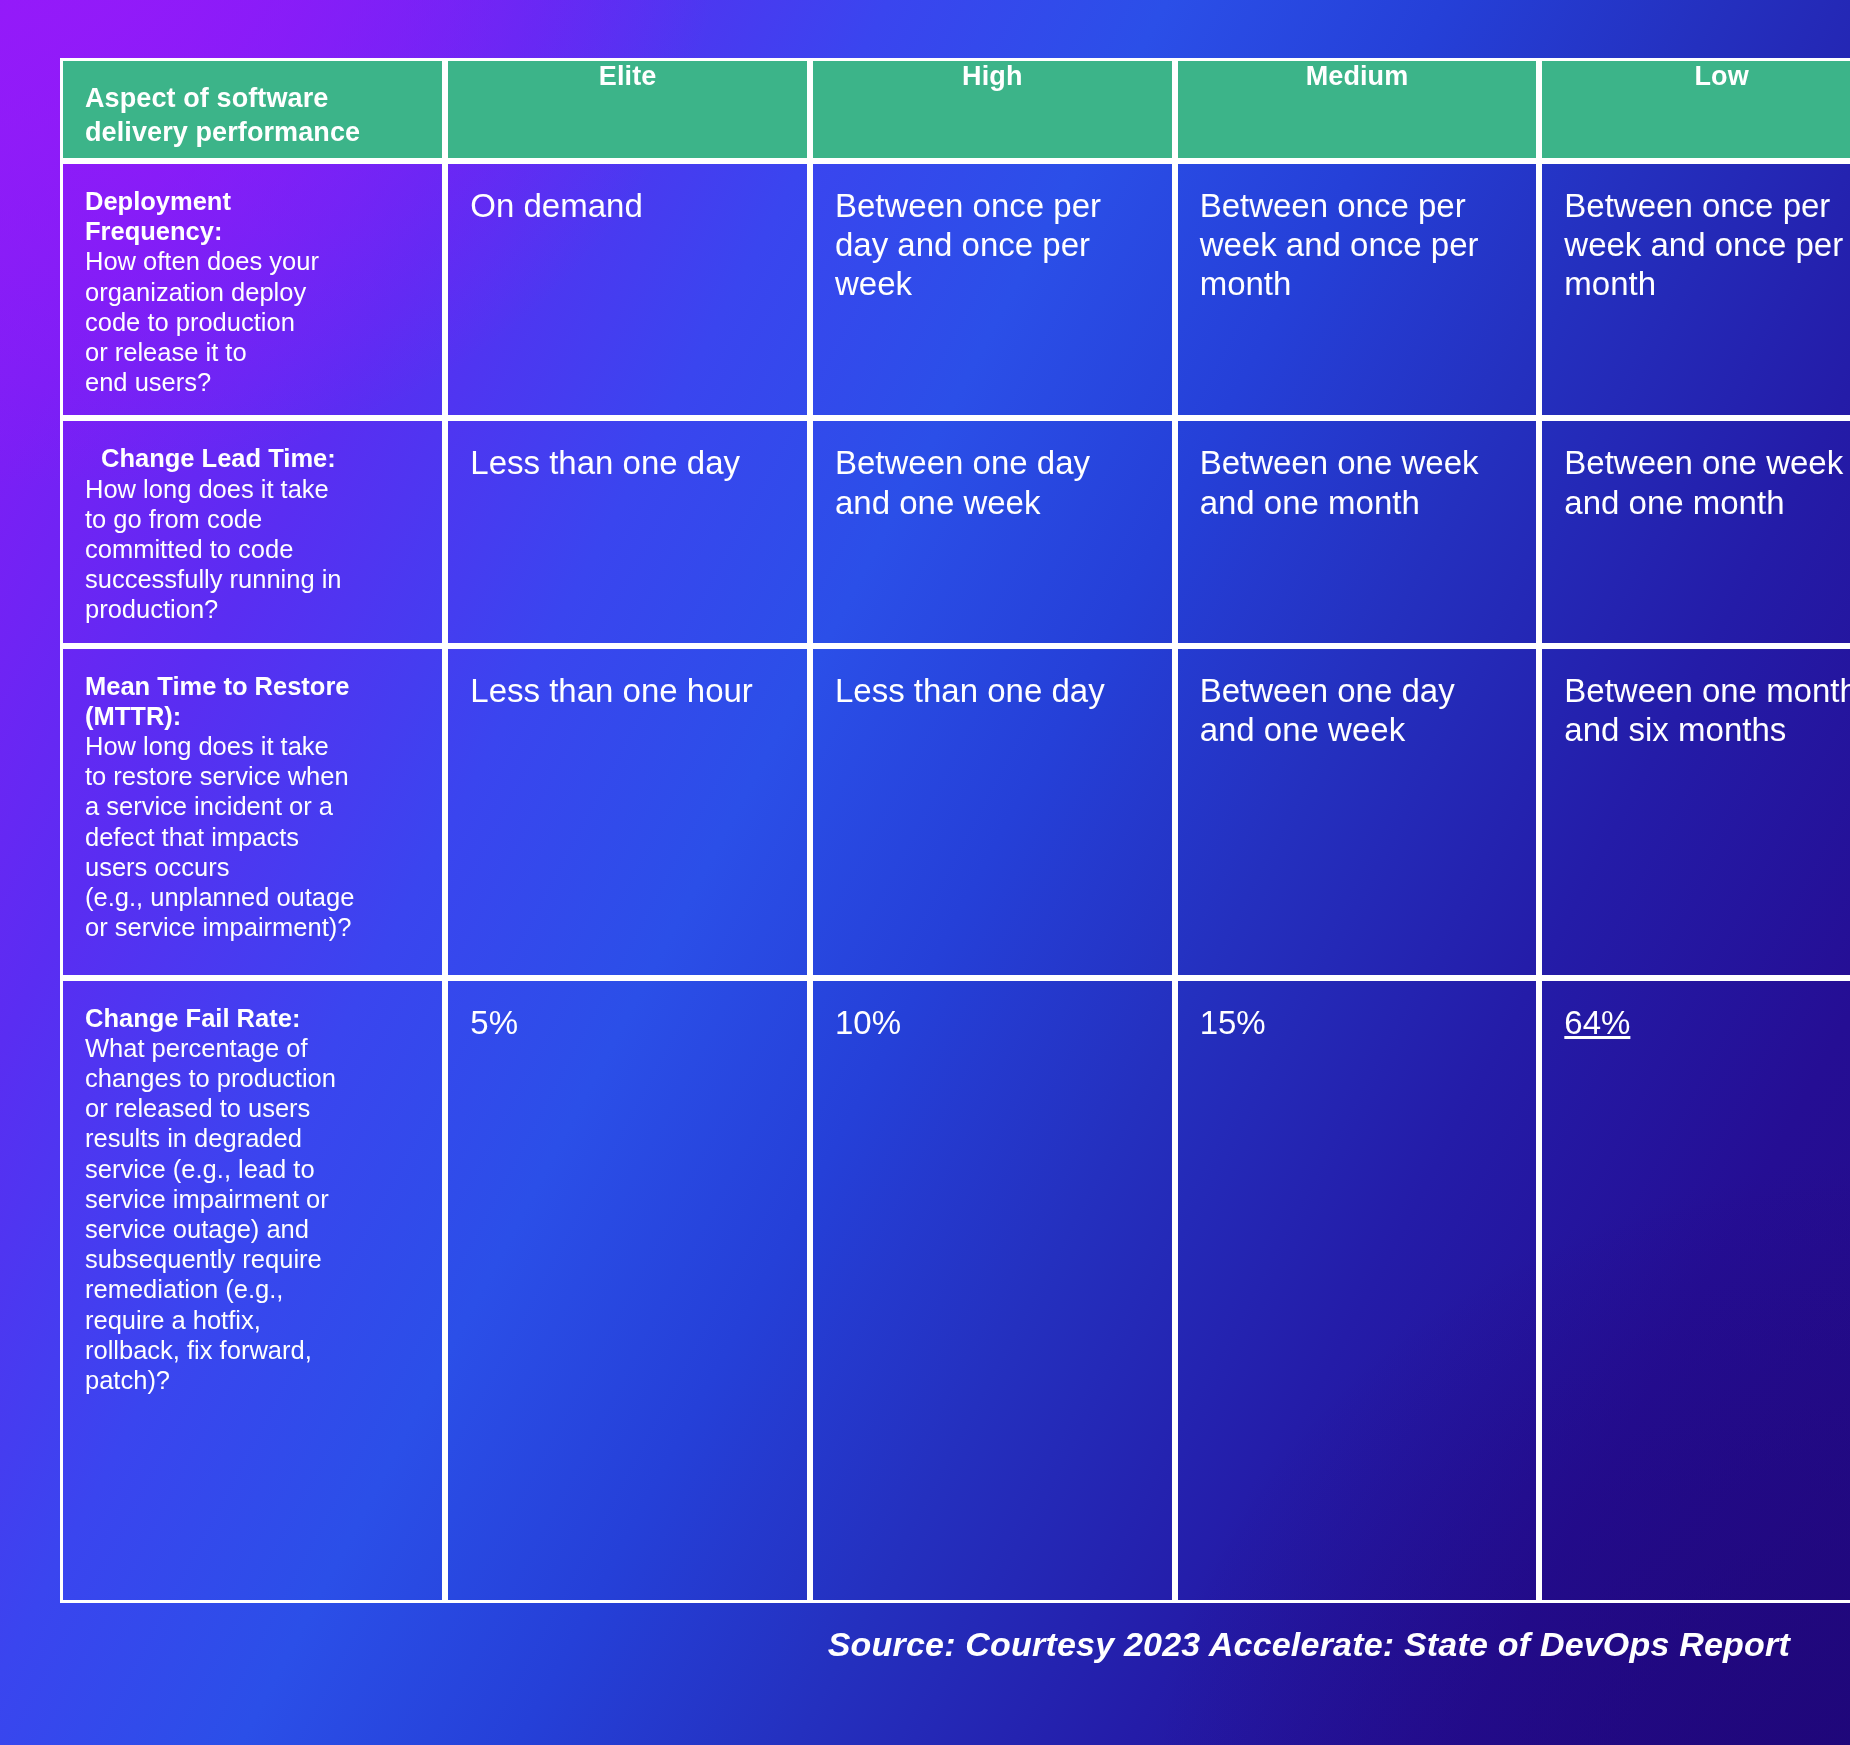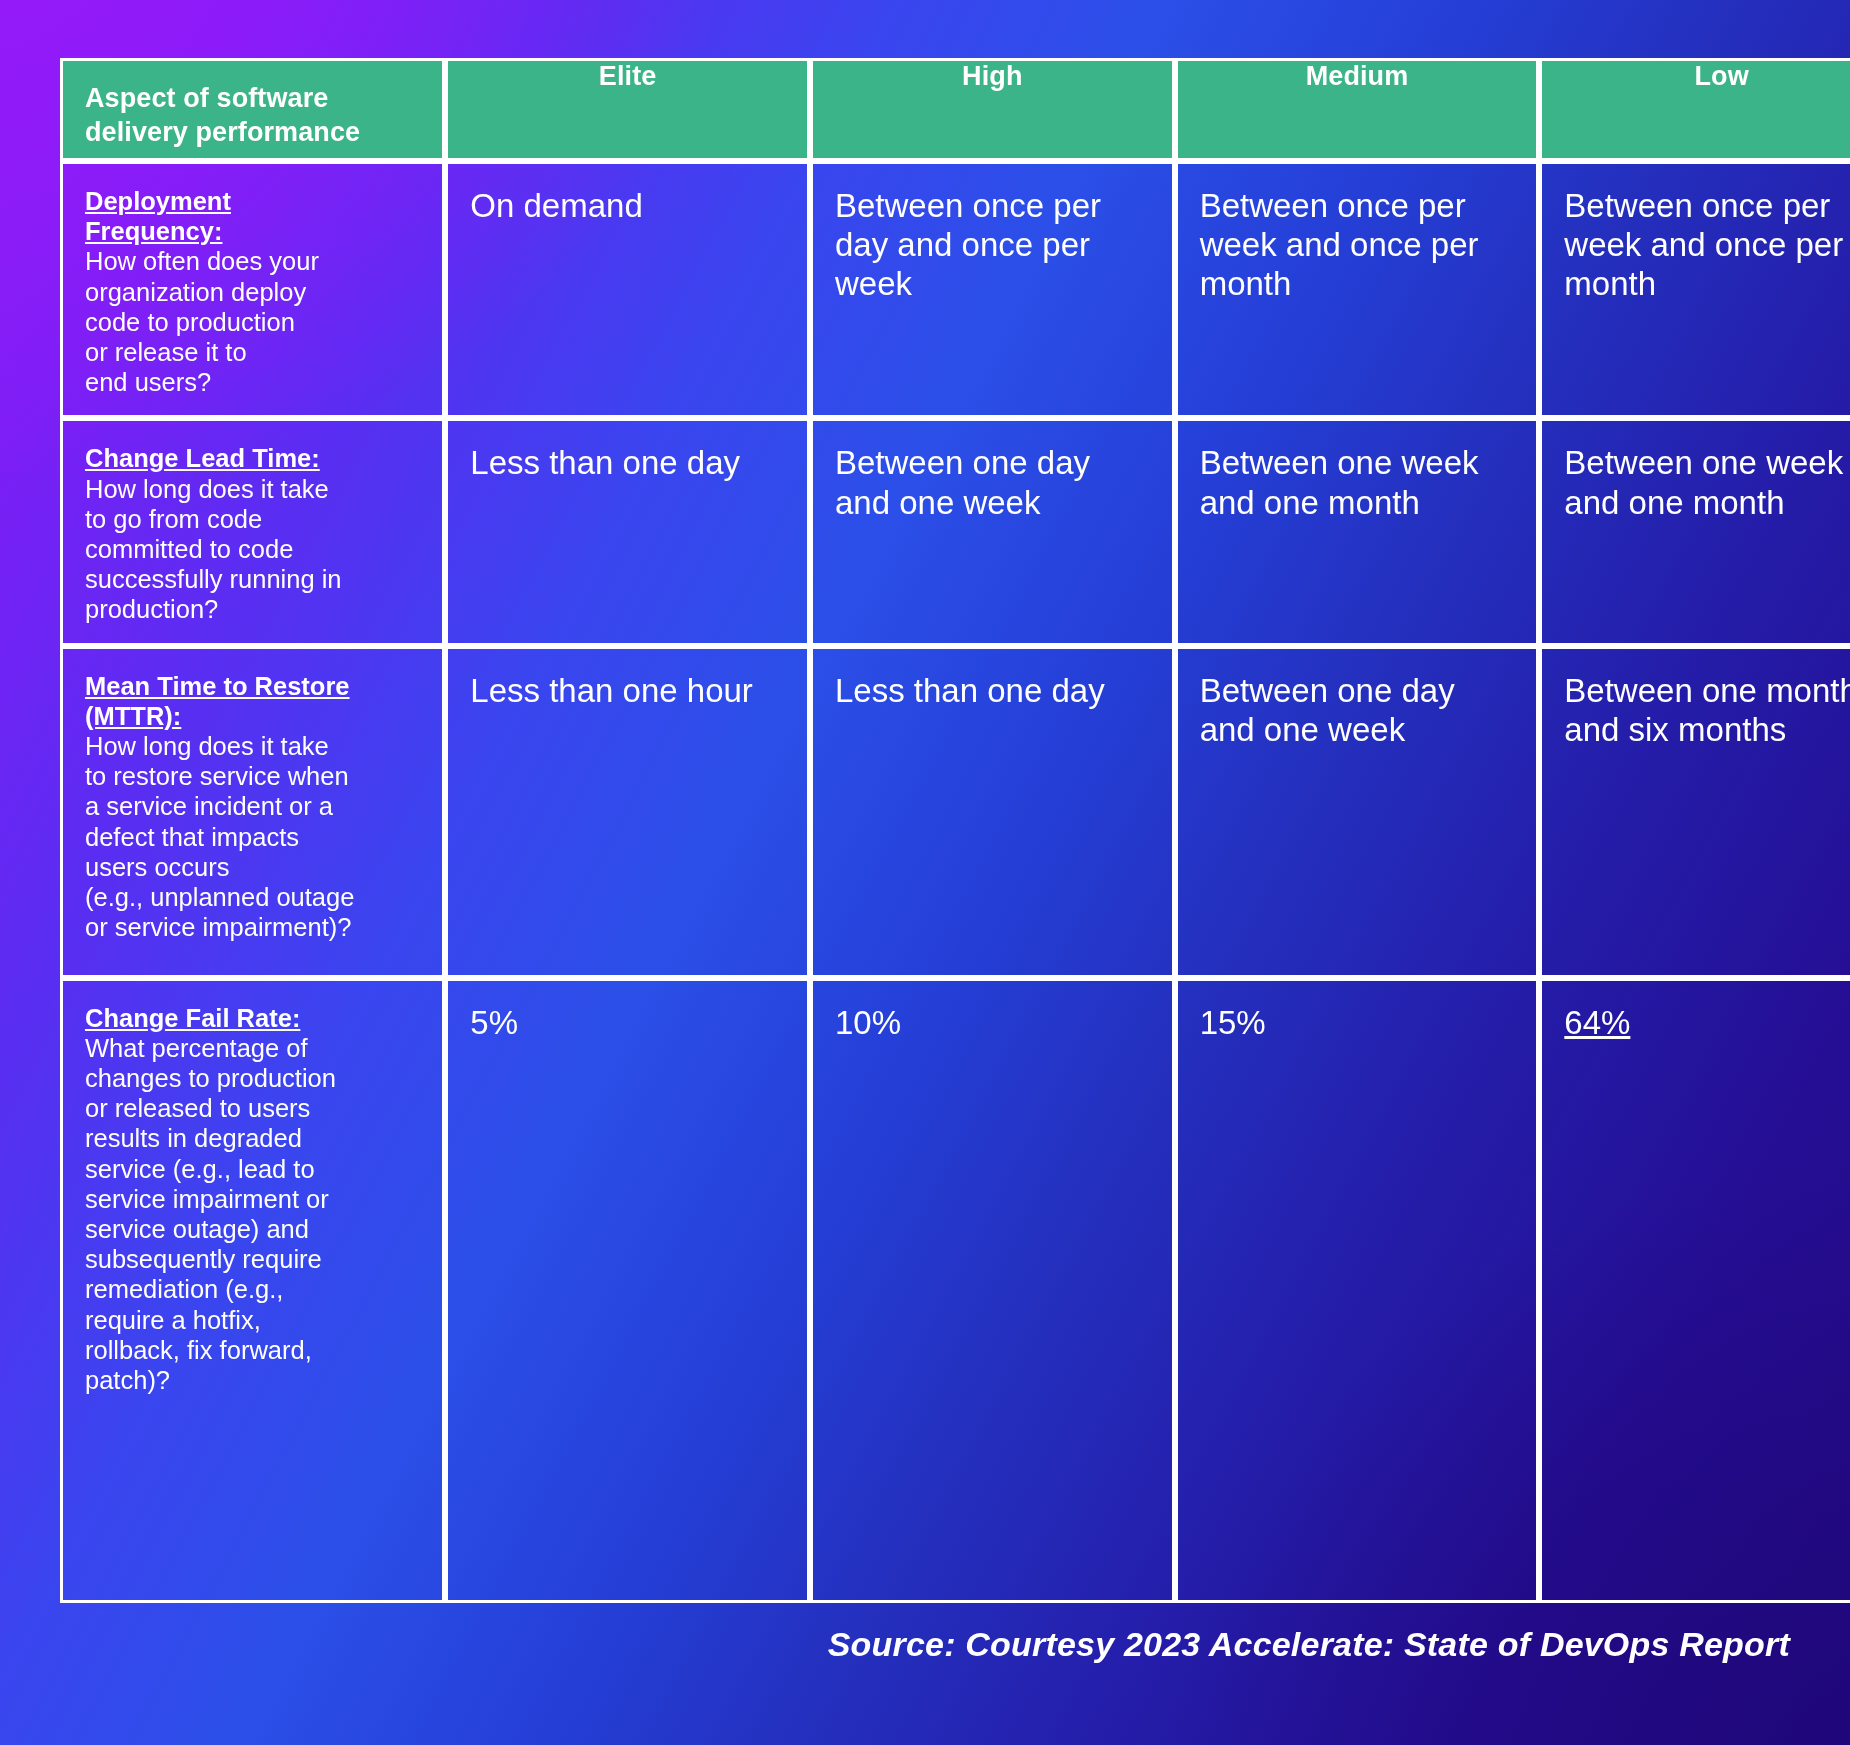--- a/index.html
+++ b/index.html
@@ -94,21 +94,20 @@
   tbody td { background: transparent; }
 
   td.aspect {
     padding: 22px 14px 18px 22px;
     font-size: 25.5px;
     line-height: 1.185;
   }
   td.aspect .term {
     font-weight: bold;
     display: block;
-    text-decoration: underline;
   }
   td.aspect .desc {
     display: block;
     white-space: pre-line;
   }
   td.value {
     padding: 22px 16px 18px 22px;
     font-size: 33px;
     line-height: 1.185;
     white-space: pre-line;
@@ -176,21 +175,21 @@
           <td class="value" style="white-space: pre-line;">Between once per
 week and once per
 month</td>
           <td class="value" style="white-space: pre-line;">Between once per
 week and once per
 month</td>
         </tr>
 
         <tr class="row-1">
           <td class="aspect">
-            <span class="term" style="white-space: pre-line;">Change Lead Time:</span>
+            <span class="term" style="white-space: pre-line; margin-left: 16px;">Change Lead Time:</span>
             <span class="desc" style="white-space: pre-line;">How long does it take
 to go from code
 committed to code
 successfully running in
 production?</span>
           </td>
           <td class="value" style="white-space: pre-line;">Less than one day</td>
           <td class="value" style="white-space: pre-line;">Between one day
 and one week</td>
           <td class="value" style="white-space: pre-line;">Between one week

